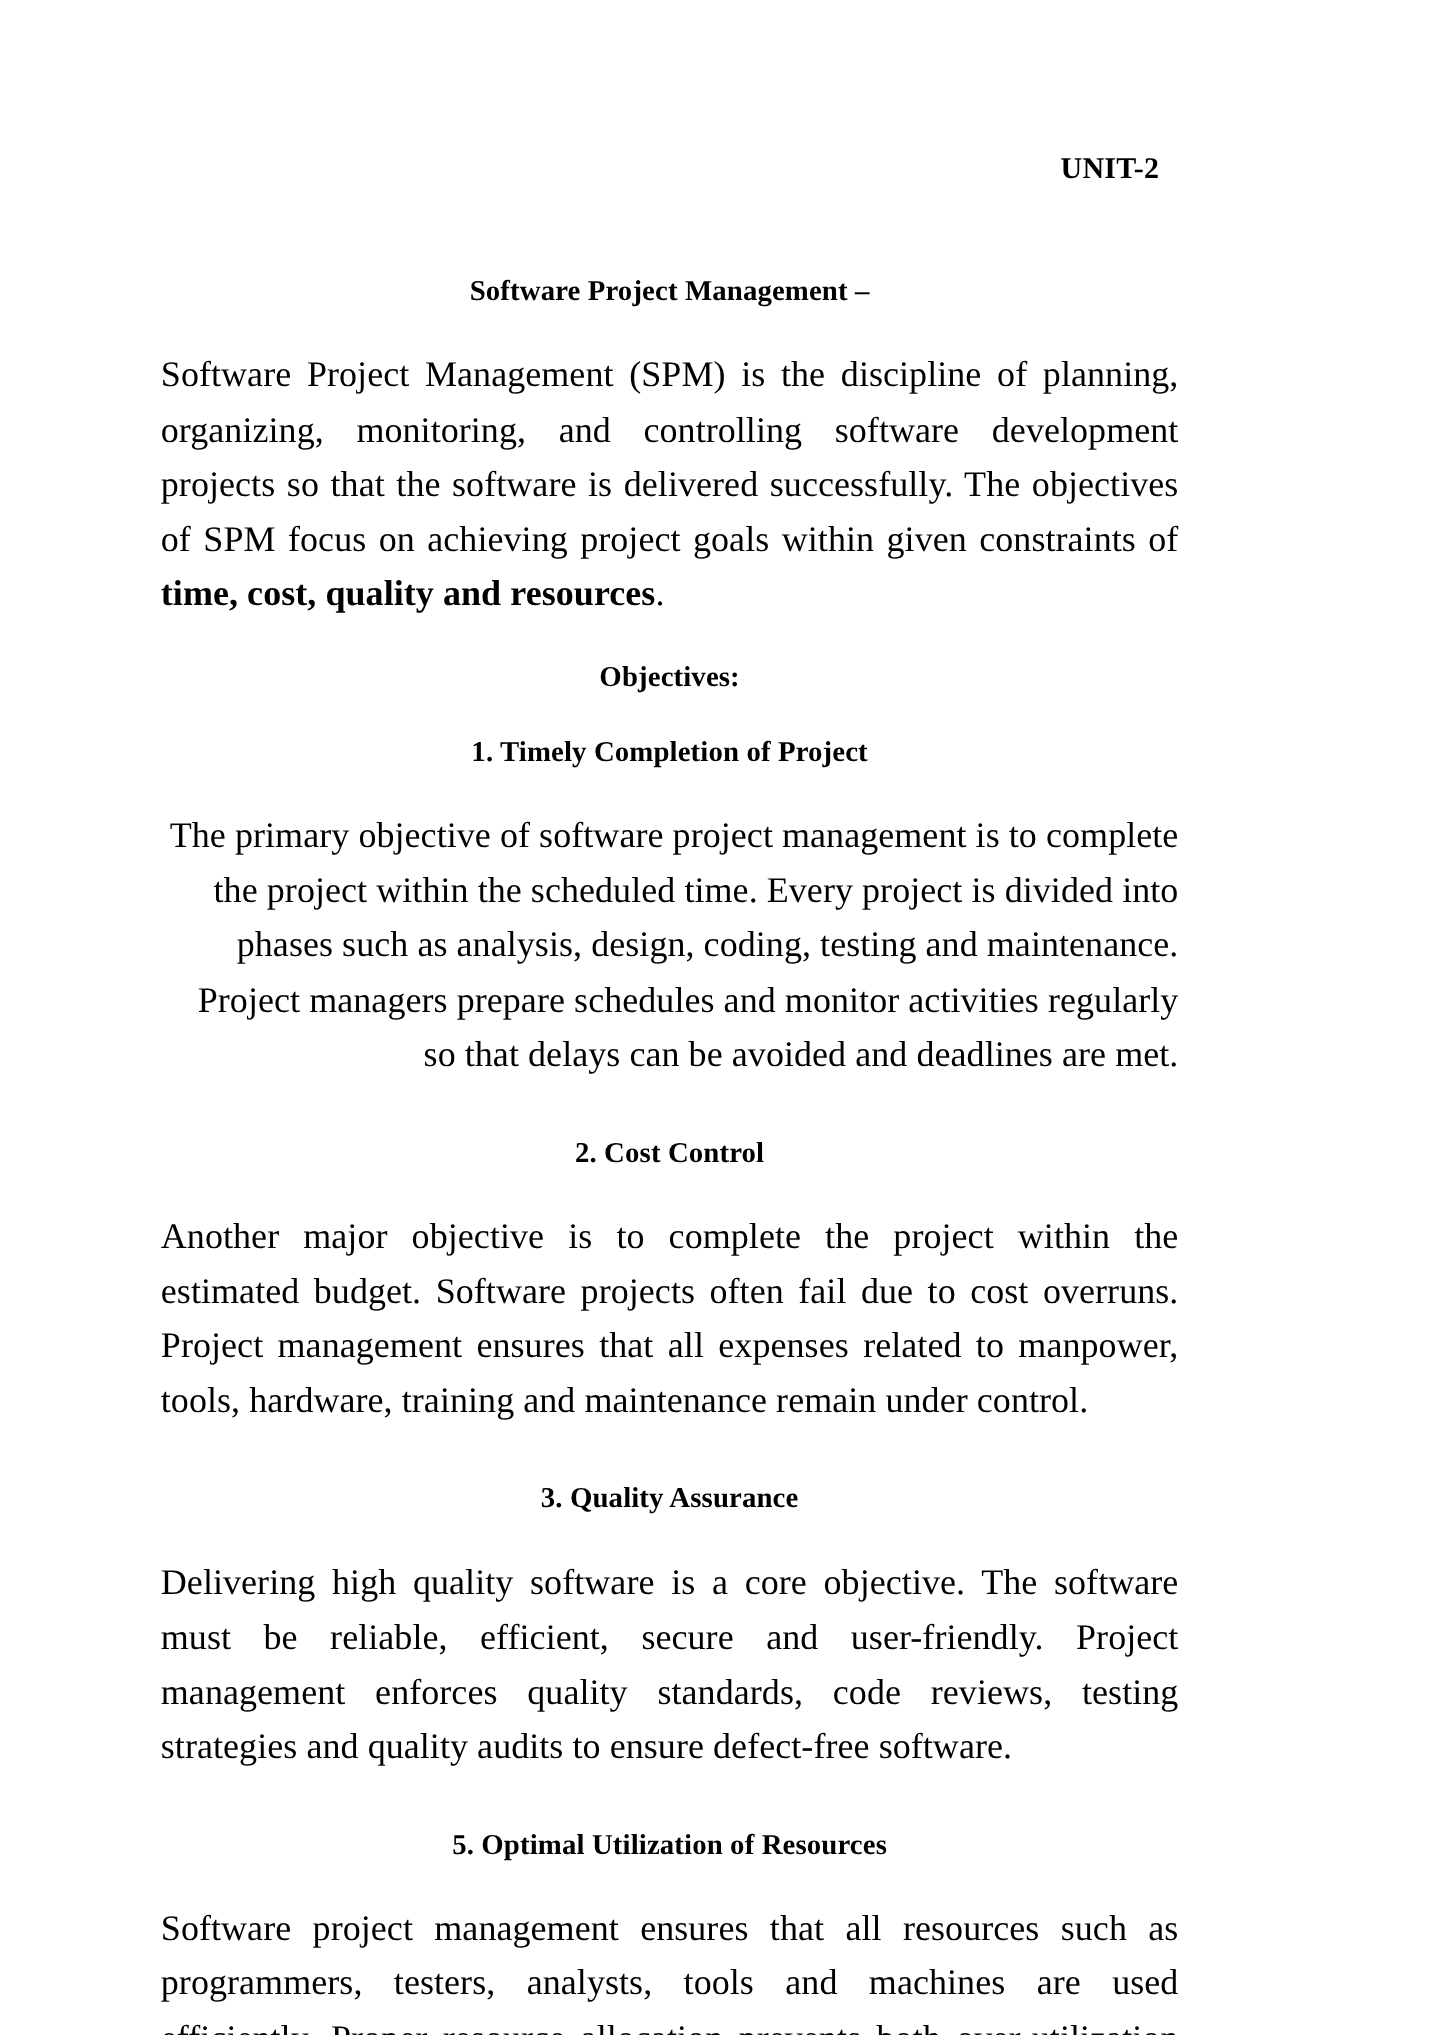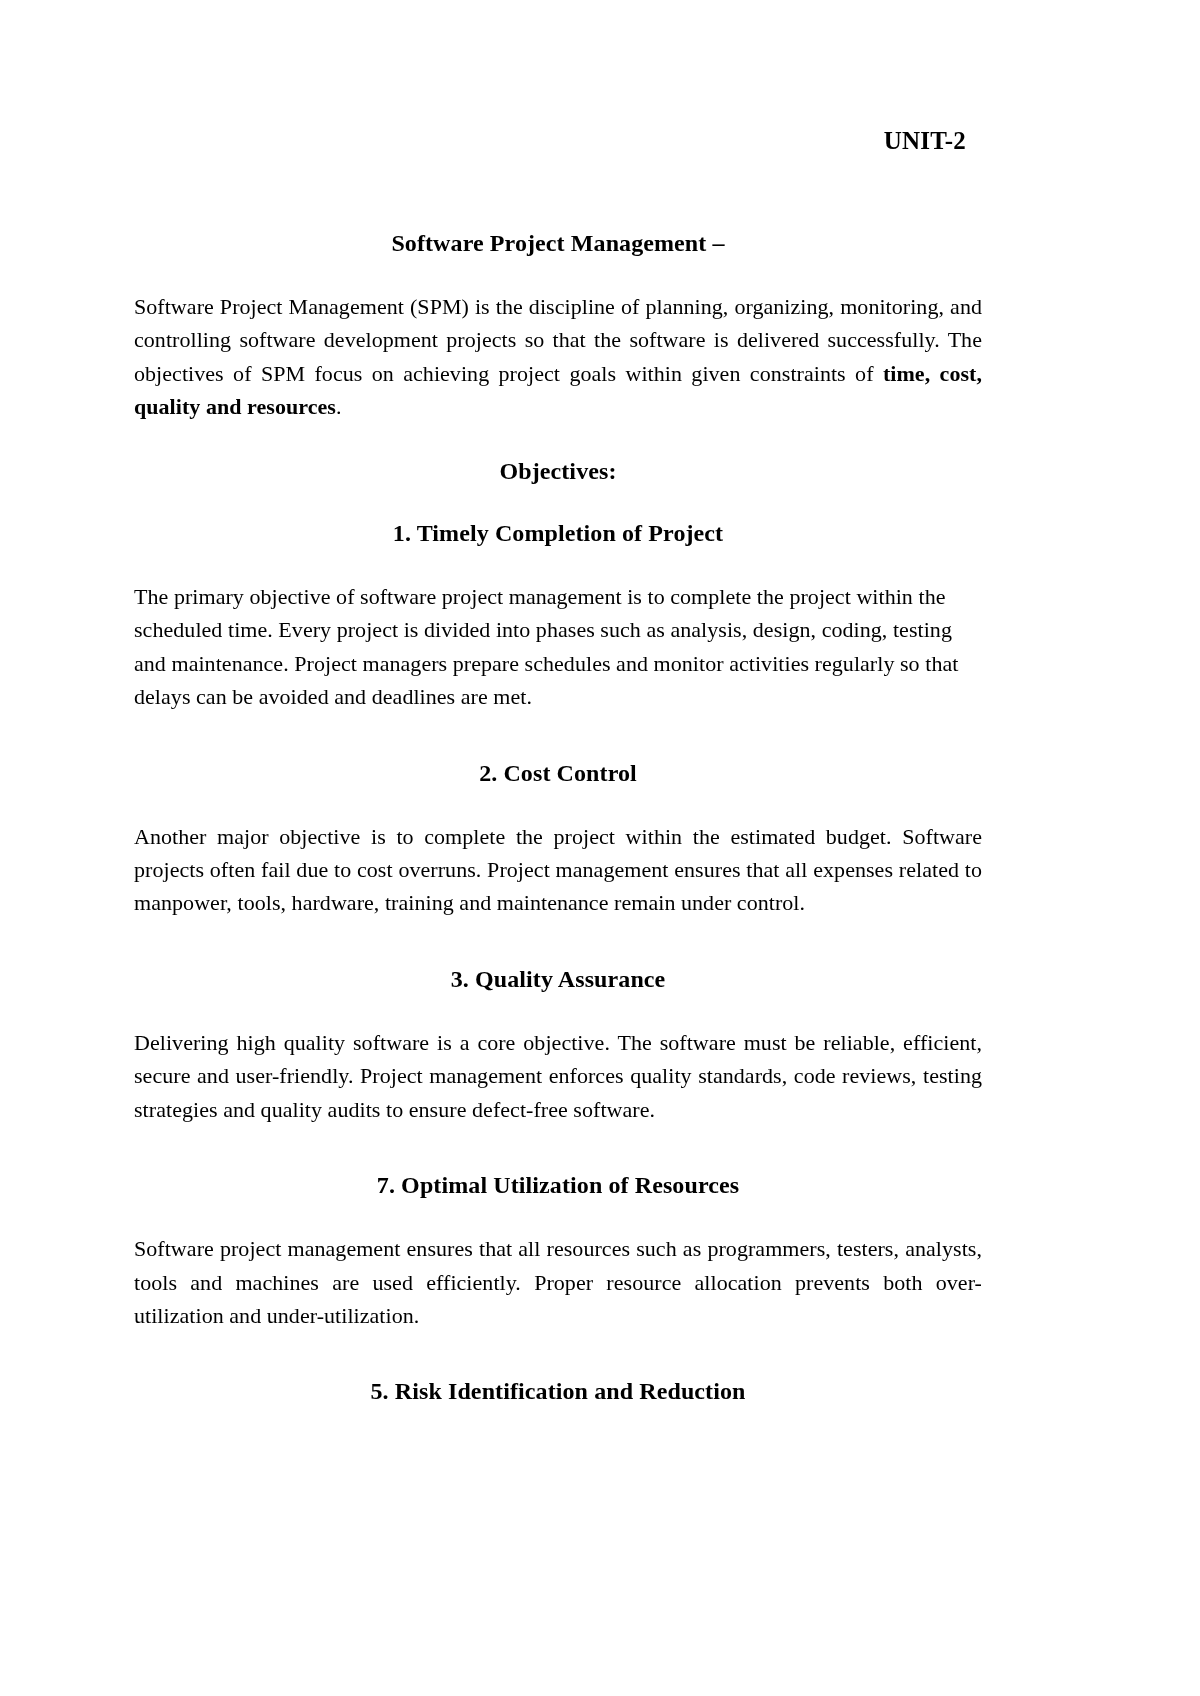--- a/index.html
+++ b/index.html
@@ -44,30 +44,30 @@
   }
   .heading {
     font-weight: bold;
     font-size: 24px;
     line-height: 1.25;
     margin: 0;
     text-align: center;
     letter-spacing: 0.1px;
   }
   .para {
-    font-size: 22px;
+    font-size: 30px;
     line-height: 1.52;
     margin: 0;
     text-align: justify;
     text-justify: inter-word;
     letter-spacing: 0.05px;
     font-family: Liberation Serif, serif;
   }
   .para.flush {
-    text-align: left;
+    text-align: right;
   }
   .gap-lg { height: 44px; }
   .gap-md { height: 32px; }
   b, strong { font-weight: bold; }
 </style>
 </head>
 <body>
 
 <div class="page">
   <div class="content">
@@ -99,21 +99,21 @@
     <p class="para">Another major objective is to complete the project within the estimated budget. Software projects often fail due to cost overruns. Project management ensures that all expenses related to manpower, tools, hardware, training and maintenance remain under control.</p>
 
     <div class="gap-lg"></div>
 
     <div class="heading">3. Quality Assurance</div>
     <div class="gap-md"></div>
     <p class="para">Delivering high quality software is a core objective. The software must be reliable, efficient, secure and user-friendly. Project management enforces quality standards, code reviews, testing strategies and quality audits to ensure defect-free software.</p>
 
     <div class="gap-lg"></div>
 
-    <div class="heading">7. Optimal Utilization of Resources</div>
+    <div class="heading">5. Optimal Utilization of Resources</div>
     <div class="gap-md"></div>
     <p class="para">Software project management ensures that all resources such as programmers, testers, analysts, tools and machines are used efficiently. Proper resource allocation prevents both over-utilization and under-utilization.</p>
 
     <div class="gap-lg"></div>
 
     <div class="heading">5. Risk Identification and Reduction</div>
     <div class="gap-md"></div>
 
   </div>
 </div>

